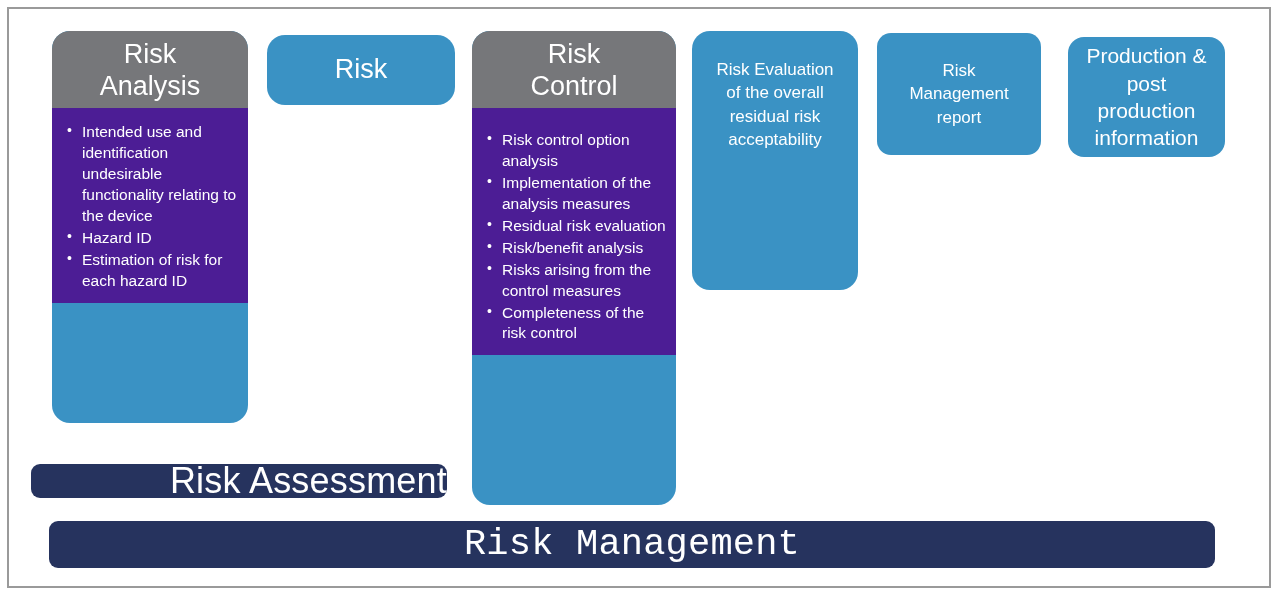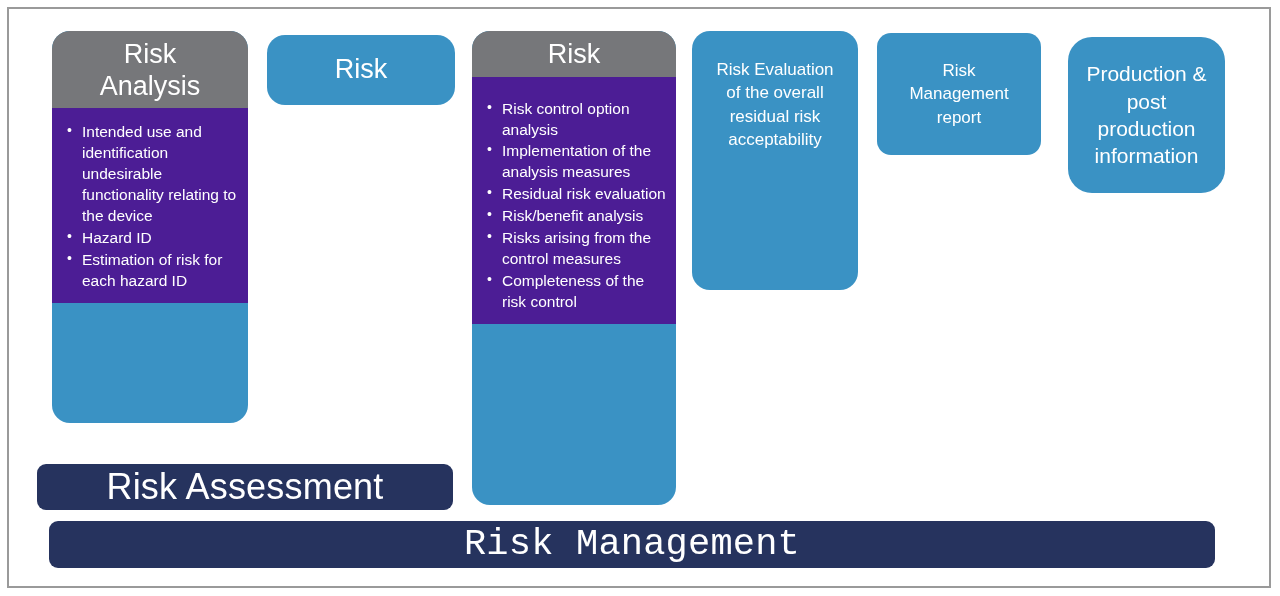--- a/index.html
+++ b/index.html
@@ -136,20 +136,21 @@
 
   <div class="node card card-center title-big" style="left:267px; top:35px; width:188px; height:70px;">
     <div class="txt">
       <div>Risk</div>
     </div>
   </div>
 
   <div class="node card" style="left:472px; top:31px; width:204px; height:474px;">
     <div class="card-gray-head">
       <div>Risk</div>
+      <div>Control</div>
     </div>
     <div class="card-body">
       <ul class="bullets" style="padding-top:22px;">
         <li>Risk control option analysis</li>
         <li>Implementation of the analysis measures</li>
         <li>Residual risk evaluation</li>
         <li>Risk/benefit analysis</li>
         <li>Risks arising from the control measures</li>
         <li>Completeness of the risk control</li>
       </ul>
@@ -157,24 +158,24 @@
   </div>
 
   <div class="node card card-center" style="left:692px; top:31px; width:166px; height:259px;">
     <div class="txt" style="padding:0 10px; align-self:flex-start; margin-top:21px;">Risk Evaluation of the overall residual risk acceptability</div>
   </div>
 
   <div class="node card card-center" style="left:877px; top:33px; width:164px; height:122px; border-radius:14px;">
     <div class="txt" style="padding:0 12px;">Risk Management report</div>
   </div>
 
-  <div class="node card card-center title-prod" style="left:1068px; top:37px; width:157px; height:156px; border-radius:24px;">
+  <div class="node card card-center title-prod" style="left:1068px; top:37px; width:157px; height:120px; border-radius:16px;">
     <div class="txt" style="padding:0 8px;">Production &amp; post production information</div>
   </div>
 
-  <div class="node banner" style="left:37px; top:464px; width:416px; height:46px;">
+  <div class="node banner" style="left:31px; top:464px; width:416px; height:34px;justify-content:flex-end;">
     <div class="txt">Risk Assessment</div>
   </div>
 
   <div class="node banner banner-wide" style="left:49px; top:521px; width:1166px; height:47px;font-family:Liberation Mono, monospace;">
     <div class="txt">Risk Management</div>
   </div>
 </div>
 
 </body></html>

